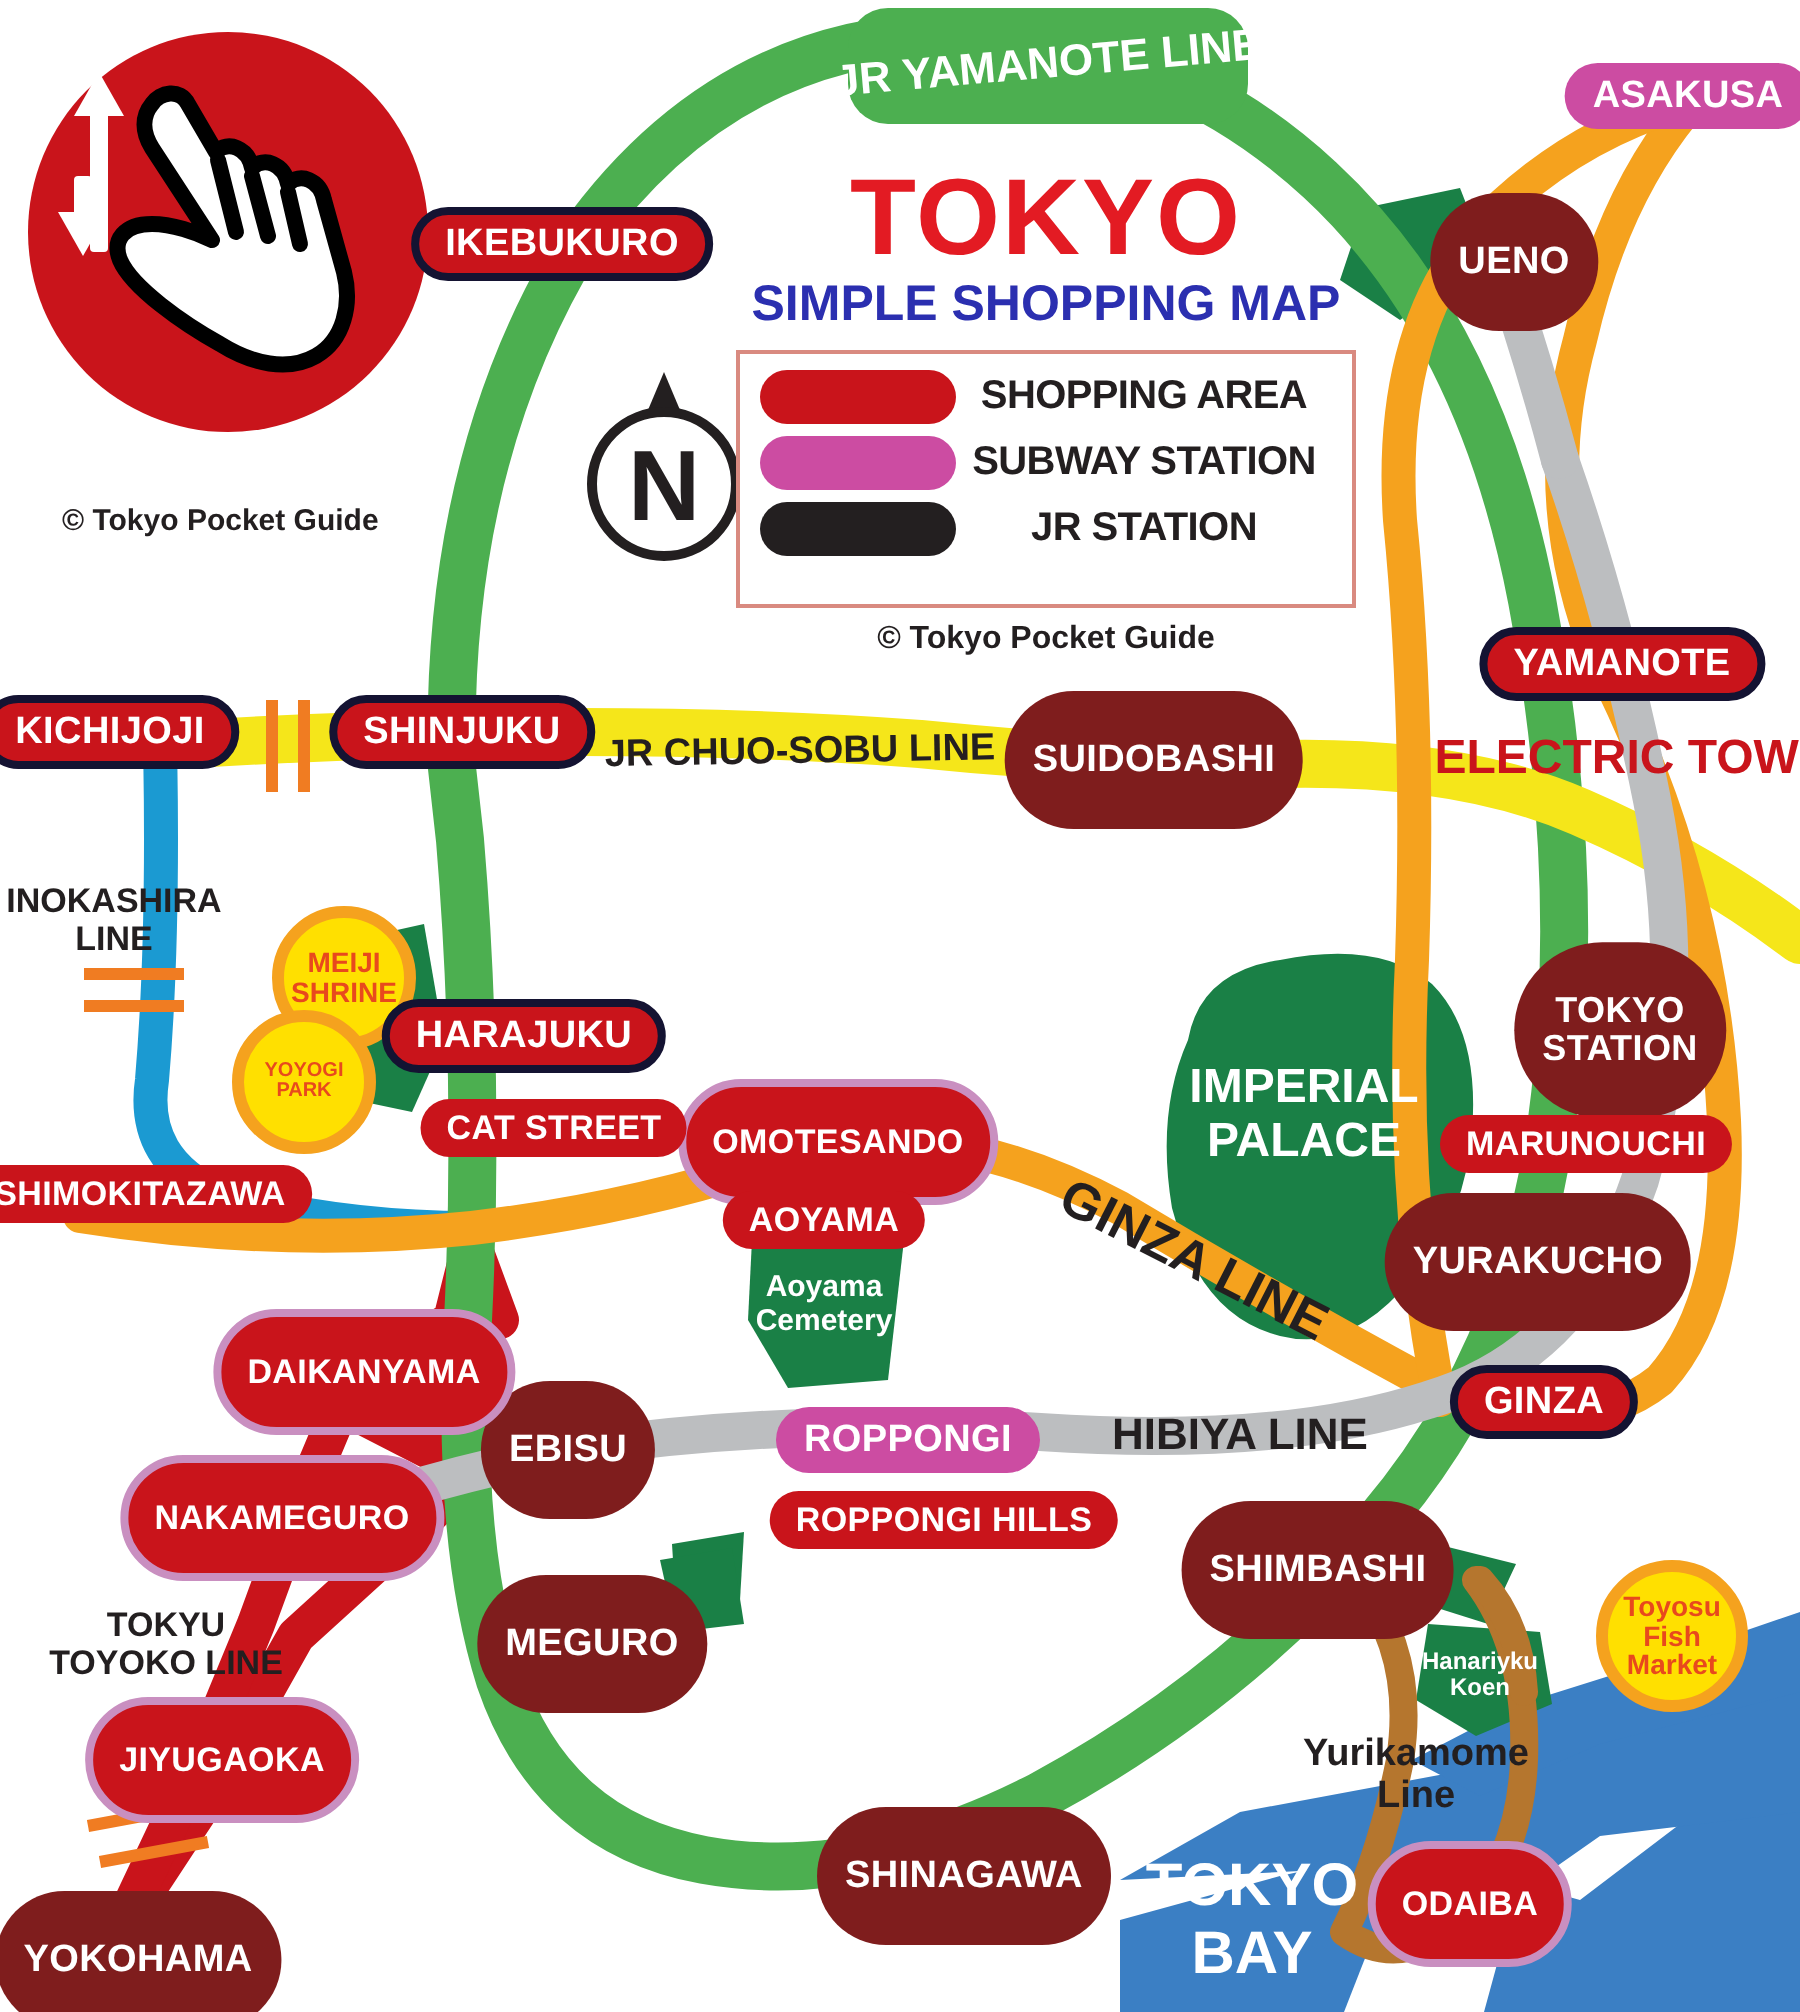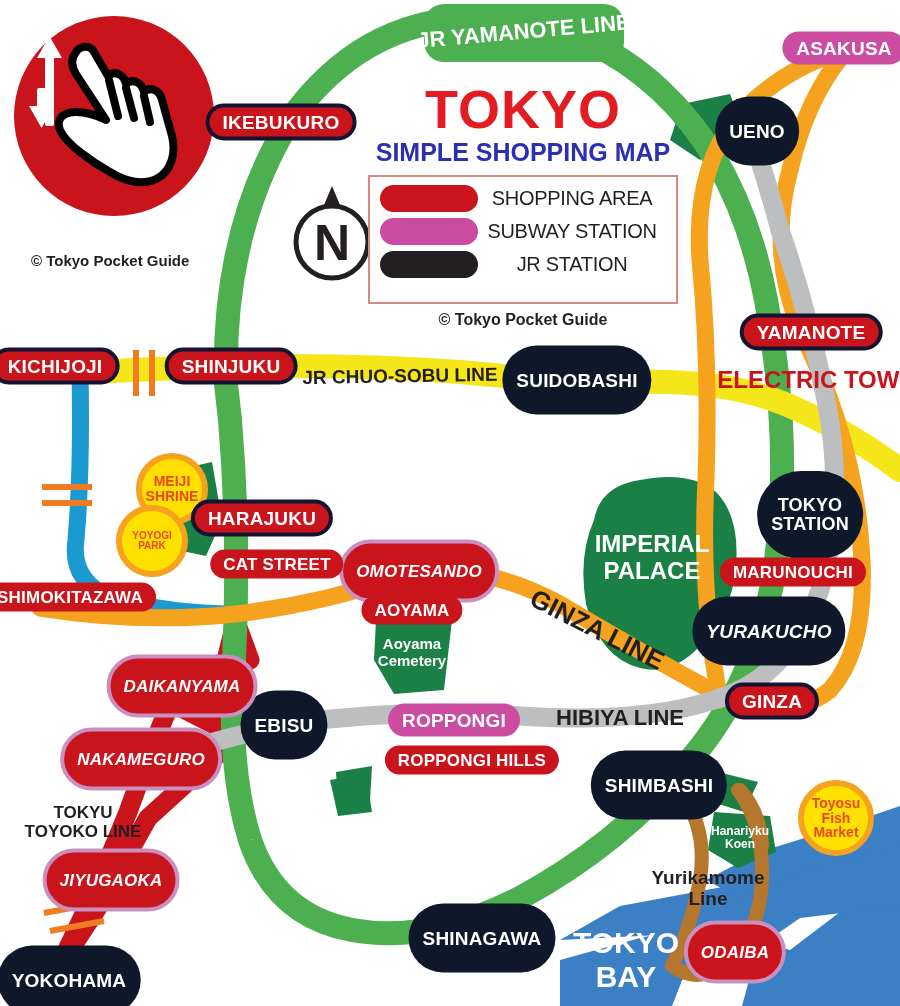--- a/index.html
+++ b/index.html
@@ -33,21 +33,21 @@
     font-weight: bold;
     color: #ffffff;
     letter-spacing: 0.2px;
     white-space: nowrap;
     line-height: 1.0;
     border-radius: 999px;
     transform: translate(-50%, -50%);
   }
   
   .pill.jr {
-    background: #0f172a;
+    background: #7f1d1d;
     font-size: 19px;
     padding: 25px 14px;
   }
   
   .pill.shop {
     background: #c9141b;
     border: 4px solid #141332;
     font-size: 19px;
     padding: 5px 13px;
   }
@@ -62,21 +62,20 @@
     background: #cc4ca2;
     font-size: 19px;
     padding: 7px 14px;
   }
   
   .pill.shop-sub {
     background: #c9141b;
     border: 4px solid #c98fc0;
     font-size: 17px;
     padding: 19px 13px;
-    font-style: italic;
   }
 
   
   .maplabel {
     position: absolute;
     font-weight: bold;
     white-space: nowrap;
     transform: translate(-50%, -50%);
     text-align: center;
     line-height: 1.12;
@@ -141,21 +140,21 @@
   .legend-swatch {
     width: 98px;
     height: 27px;
     border-radius: 999px;
     flex: 0 0 auto;
   }
   .legend-text {
     flex: 1;
     text-align: center;
     font-size: 20px;
-    font-weight: normal;
+    font-weight: bold;
     color: #231f20;
     letter-spacing: -0.3px;
   }
   #legend-credit {
     margin-top: 7px;
     font-size: 16px;
     font-weight: bold;
     color: #231f20;
   }
 
@@ -330,20 +329,24 @@
   </div>
 
   <div class="maplabel white" style="left:524px; top:32px; font-size:22px; transform:translate(-50%,-50%) rotate(-5deg);">JR YAMANOTE LINE</div>
 
   <div class="maplabel dark" style="left:400px; top:376px; font-size:19px; transform:translate(-50%,-50%) rotate(-1deg);">JR CHUO-SOBU LINE</div>
 
   <div class="maplabel dark" style="left:597px; top:630px; font-size:26px; transform:translate(-50%,-50%) rotate(27deg);">GINZA LINE</div>
 
   <div class="maplabel dark" style="left:620px; top:718px; font-size:22px;">HIBIYA LINE</div>
 
+  <div class="maplabel dark" style="left:57px; top:460px; font-size:17px;">
+    <div>INOKASHIRA</div>
+    <div>LINE</div>
+  </div>
 
   <div class="maplabel dark" style="left:83px; top:822px; font-size:17px;">
     <div>TOKYU</div>
     <div>TOYOKO LINE</div>
   </div>
 
   <div class="maplabel dark" style="left:708px; top:888px; font-size:19px;">
     <div>Yurikamome</div>
     <div>Line</div>
   </div>
@@ -407,24 +410,25 @@
 
   <div class="pill jr" style="left:577px; top:380px;">SUIDOBASHI</div>
 
   <div class="pill jr" style="left:810px; top:515px; font-size:18px; line-height:1.05;">
     <div>
       <div>TOKYO</div>
       <div>STATION</div>
     </div>
   </div>
 
-  <div class="pill jr" style="left:769px; top:631px;font-style:italic;">YURAKUCHO</div>
+  <div class="pill jr" style="left:769px; top:631px;">YURAKUCHO</div>
 
   <div class="pill jr" style="left:284px; top:725px;">EBISU</div>
 
+  <div class="pill jr" style="left:296px; top:822px;">MEGURO</div>
 
   <div class="pill jr" style="left:659px; top:785px;">SHIMBASHI</div>
 
   <div class="pill jr" style="left:482px; top:938px;">SHINAGAWA</div>
 
   <div class="pill jr" style="left:69px; top:980px;">YOKOHAMA</div>
 
   <div class="pill subway" style="left:844px; top:48px;">ASAKUSA</div>
 
   <div class="pill subway" style="left:454px; top:720px;">ROPPONGI</div>

